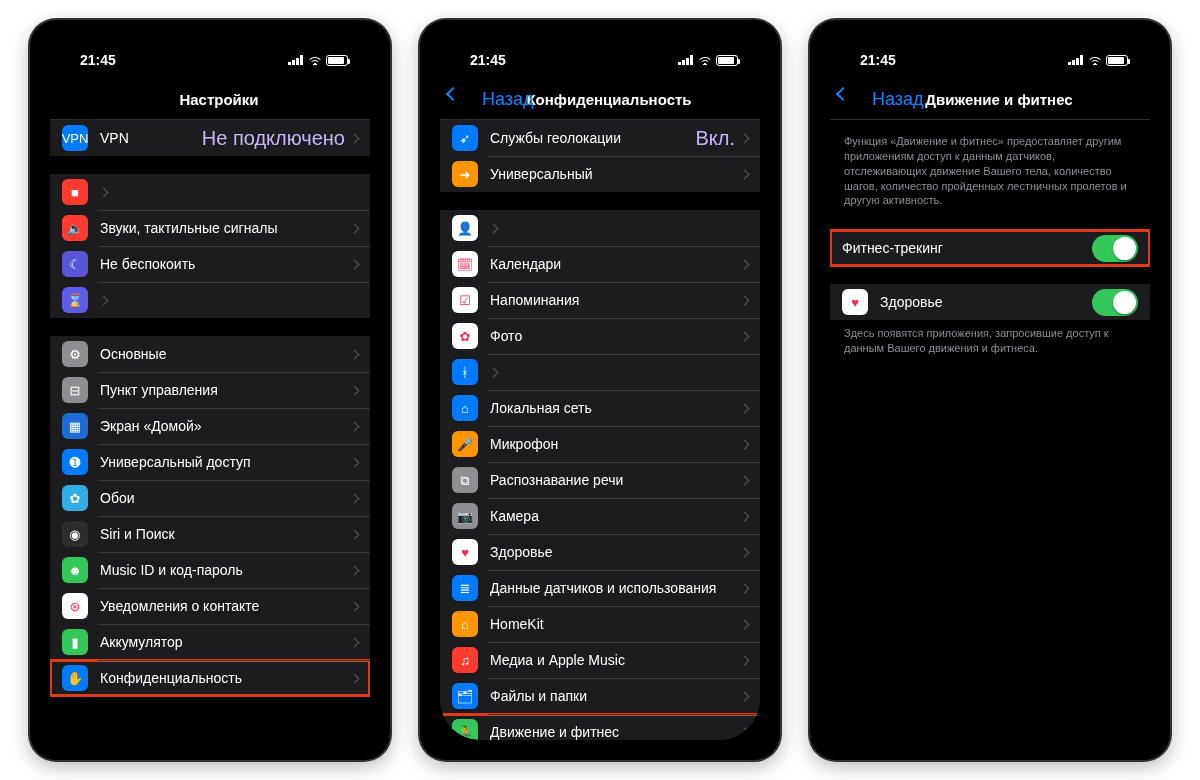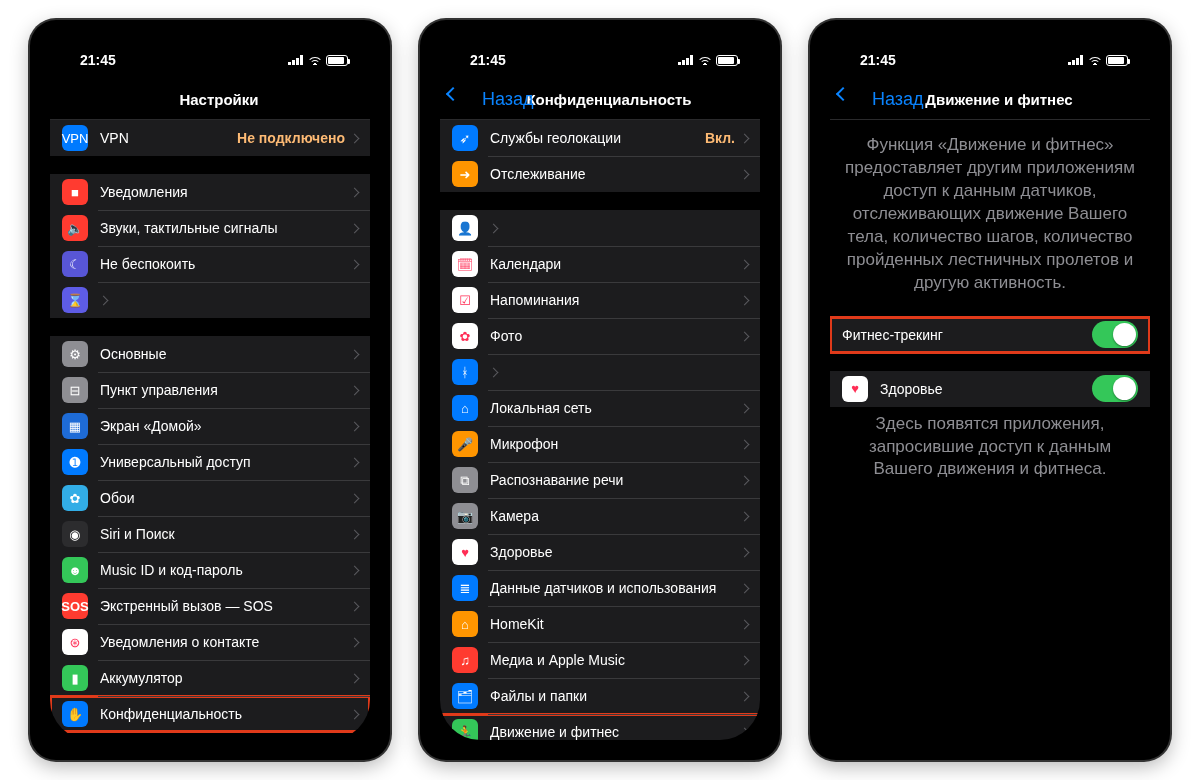--- a/index.html
+++ b/index.html
@@ -124,35 +124,34 @@
     content: ""; position: absolute; left: 48px; right: 0; top: 0;
     height: 0.5px; background: #3a3a3c;
   }
   .row .icon {
     width: 26px; height: 26px; border-radius: 6px;
     margin-right: 12px; flex: none;
     display: flex; align-items: center; justify-content: center;
     font-size: 14px; color: #fff;
   }
   .row .label { flex: 1; font-size: 14px; }
-  .row .value { color: #fdba74; font-size: 14px; margin-right: 6px; font-weight: bold; }
+  .row .value { color: #c4b5fd; font-size: 20px; margin-right: 6px; }
   .row .chevron {
     width: 7px; height: 7px;
     border-top: 1.5px solid #5a5a5e;
     border-right: 1.5px solid #5a5a5e;
     transform: rotate(45deg);
   }
   .row.noicon .label { margin-left: 0; }
 
   .highlight { outline: 3px solid #e03a1a; outline-offset: -2px; }
 
   .footer-note, .header-note {
-    color: #8e8e93; font-size: 17px; line-height: 1.35;
+    color: #8e8e93; font-size: 11px; line-height: 1.35;
     padding: 6px 14px 0 14px;
-    text-align: center;
   }
   .header-note { padding: 14px 14px 4px 14px; }
 
   .toggle {
     width: 46px; height: 27px; border-radius: 14px;
     background: #34c759; position: relative; flex: none;
   }
   .toggle::after {
     content: ""; position: absolute; right: 2px; top: 2px;
     width: 23px; height: 23px; border-radius: 50%; background: #fff;
@@ -196,21 +195,20 @@
           <span class="value">Не подключено</span>
           <span class="chevron"></span>
         </div>
       </div>
 
       <div class="group" id="p1g2">
           <div class="row">
             <div class="icon bg-red">
               <span class="glyph">■</span>
             </div>
-            <span class="label">Уведомления</span>
             <span class="chevron"></span>
           </div>
           <div class="row">
             <div class="icon bg-red">
               <span class="glyph">🔈</span>
             </div>
             <span class="label">Звуки, тактильные сигналы</span>
             <span class="chevron"></span>
           </div>
           <div class="row">
@@ -268,27 +266,20 @@
               <span class="glyph">◉</span>
             </div>
             <span class="label">Siri и Поиск</span>
             <span class="chevron"></span>
           </div>
           <div class="row">
             <div class="icon bg-green">
               <span class="glyph">☻</span>
             </div>
             <span class="label">Music ID и код-пароль</span>
-            <span class="chevron"></span>
-          </div>
-          <div class="row">
-            <div class="icon bg-sos">
-              <span class="glyph">SOS</span>
-            </div>
-            <span class="label">Экстренный вызов — SOS</span>
             <span class="chevron"></span>
           </div>
           <div class="row">
             <div class="icon bg-white">
               <span class="glyph" style="color: rgb(255, 45, 85);">⊛</span>
             </div>
             <span class="label">Уведомления о контакте</span>
             <span class="chevron"></span>
           </div>
           <div class="row">
@@ -336,21 +327,21 @@
               <span class="glyph">➶</span>
             </div>
             <span class="label">Службы геолокации</span>
             <span class="value">Вкл.</span>
             <span class="chevron"></span>
           </div>
           <div class="row">
             <div class="icon bg-orange">
               <span class="glyph">➜</span>
             </div>
-            <span class="label">Отслеживание</span>
+            <span class="label">Универсальный</span>
             <span class="chevron"></span>
           </div>
         </div>
       <div class="group" id="p2g2">
           <div class="row">
             <div class="icon bg-white">
               <span class="glyph" style="color: rgb(255, 45, 85);">👤</span>
             </div>
             <span class="chevron"></span>
           </div>

